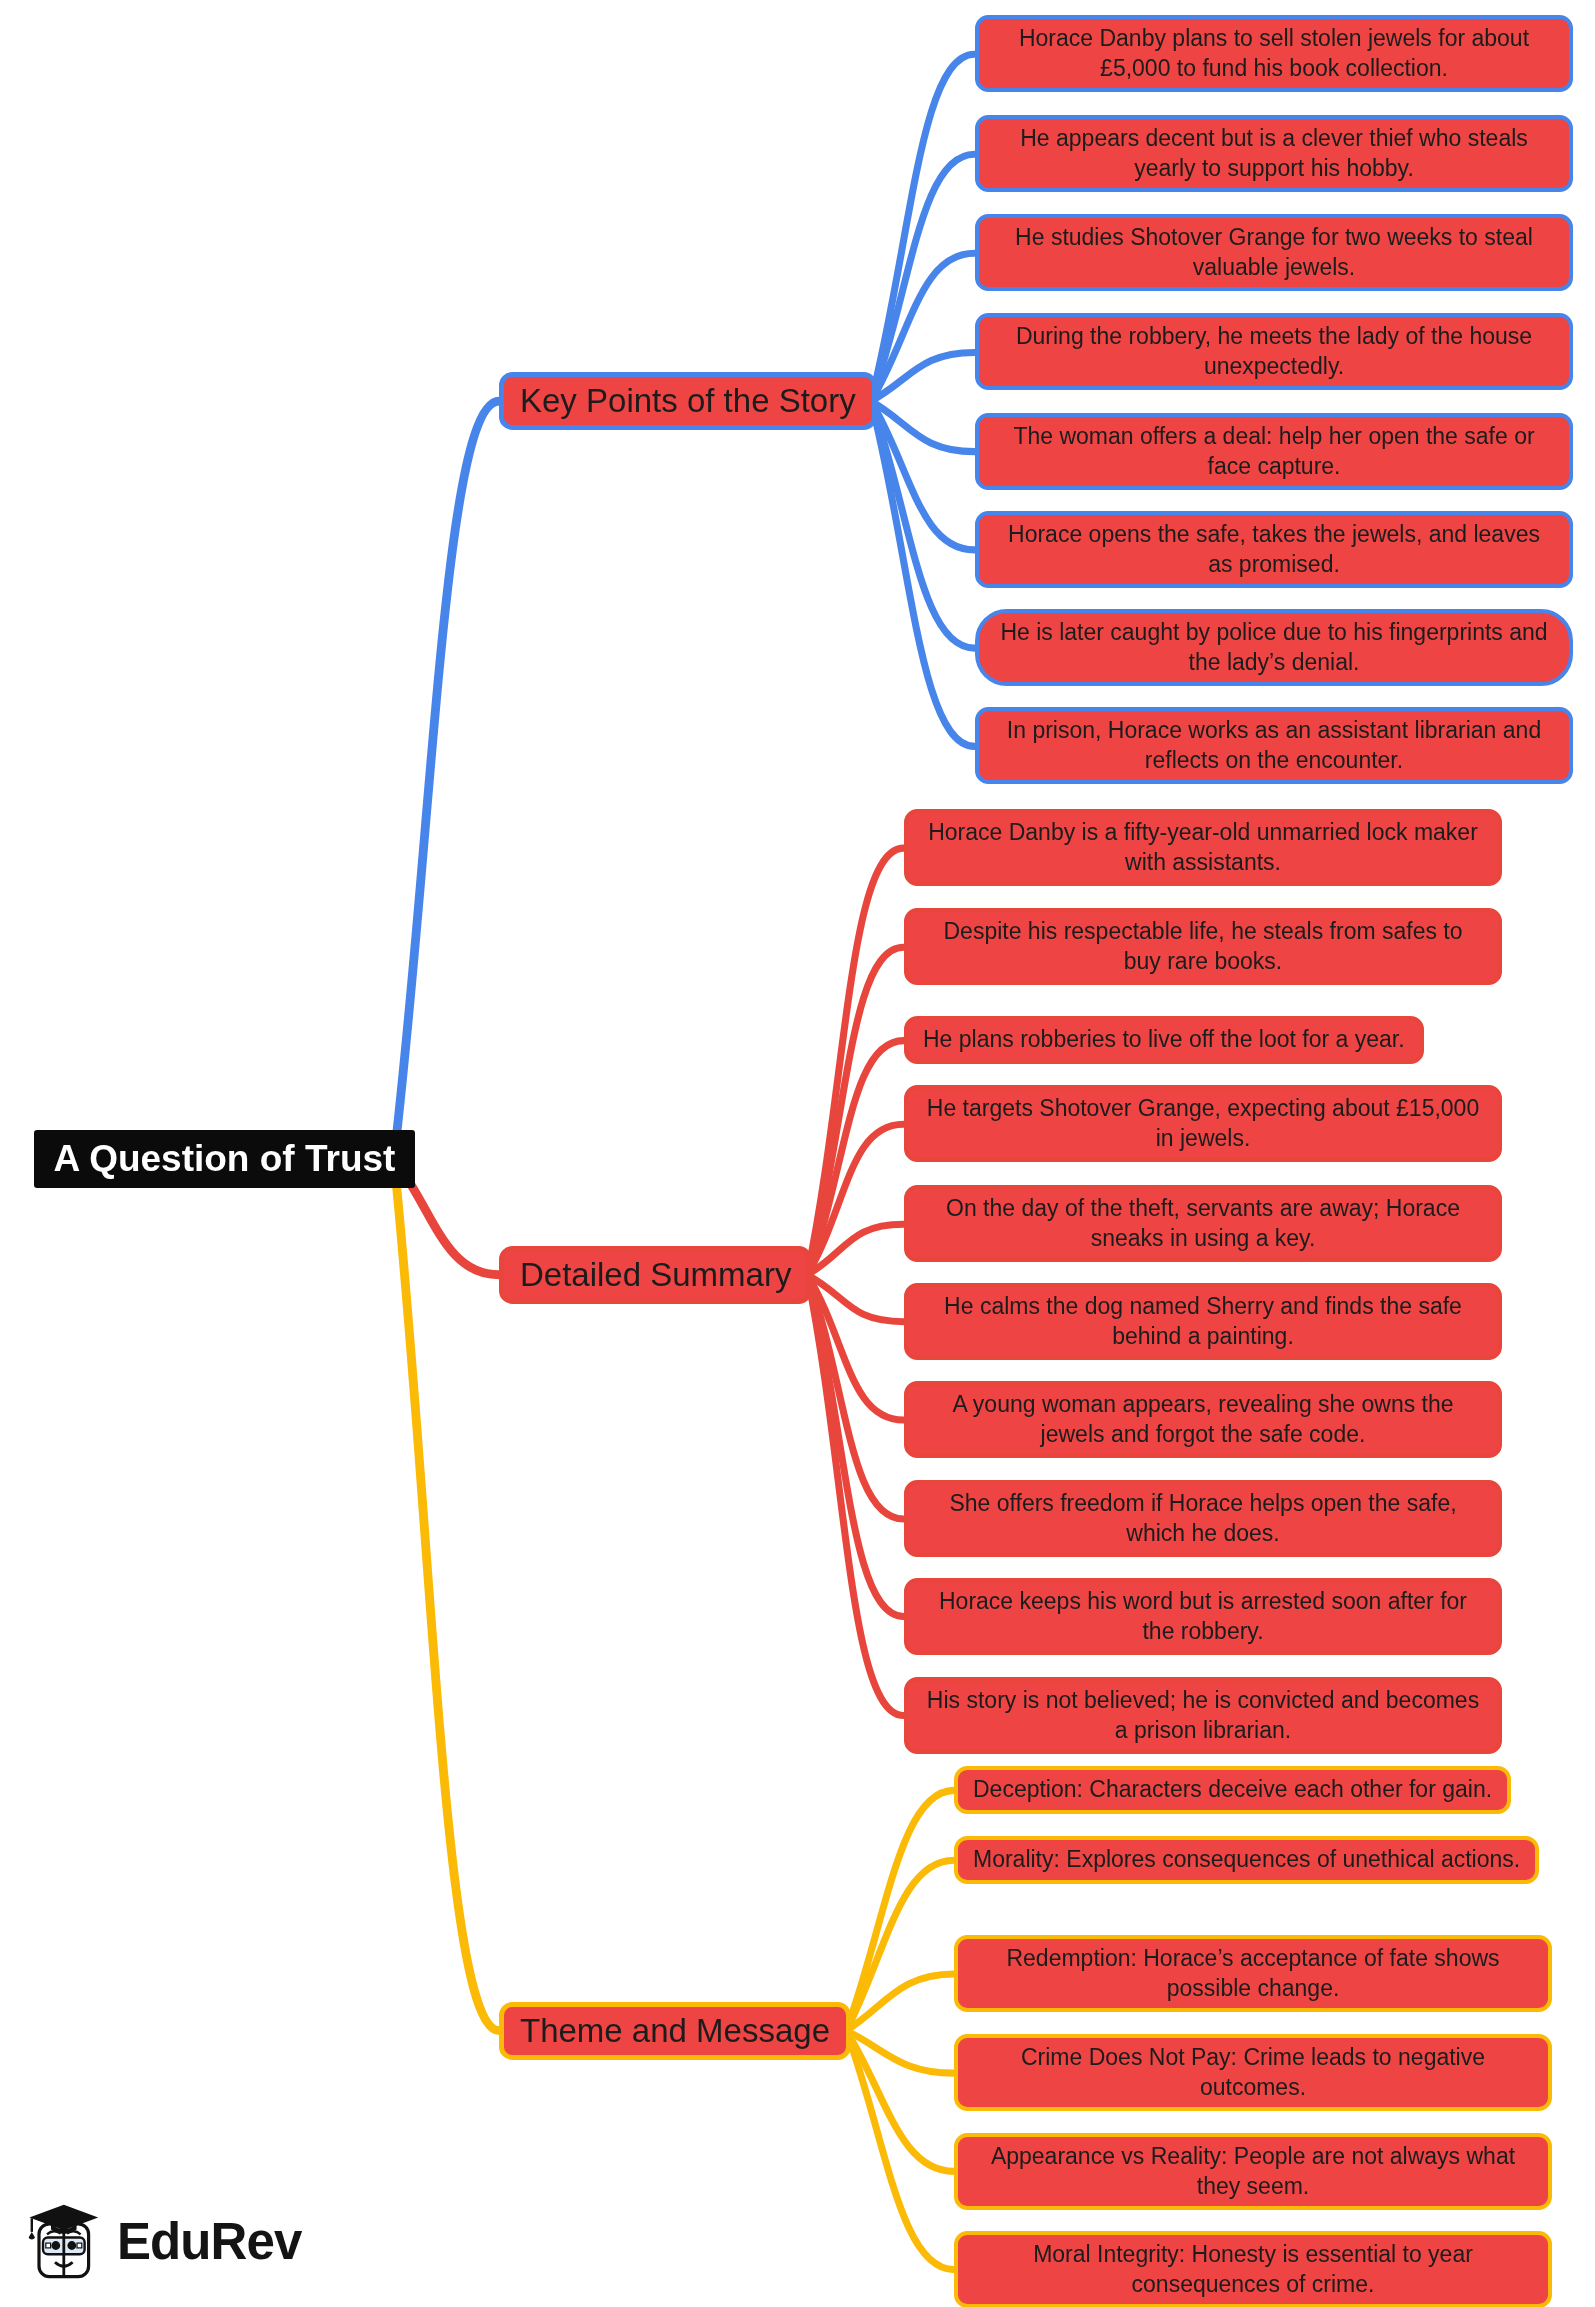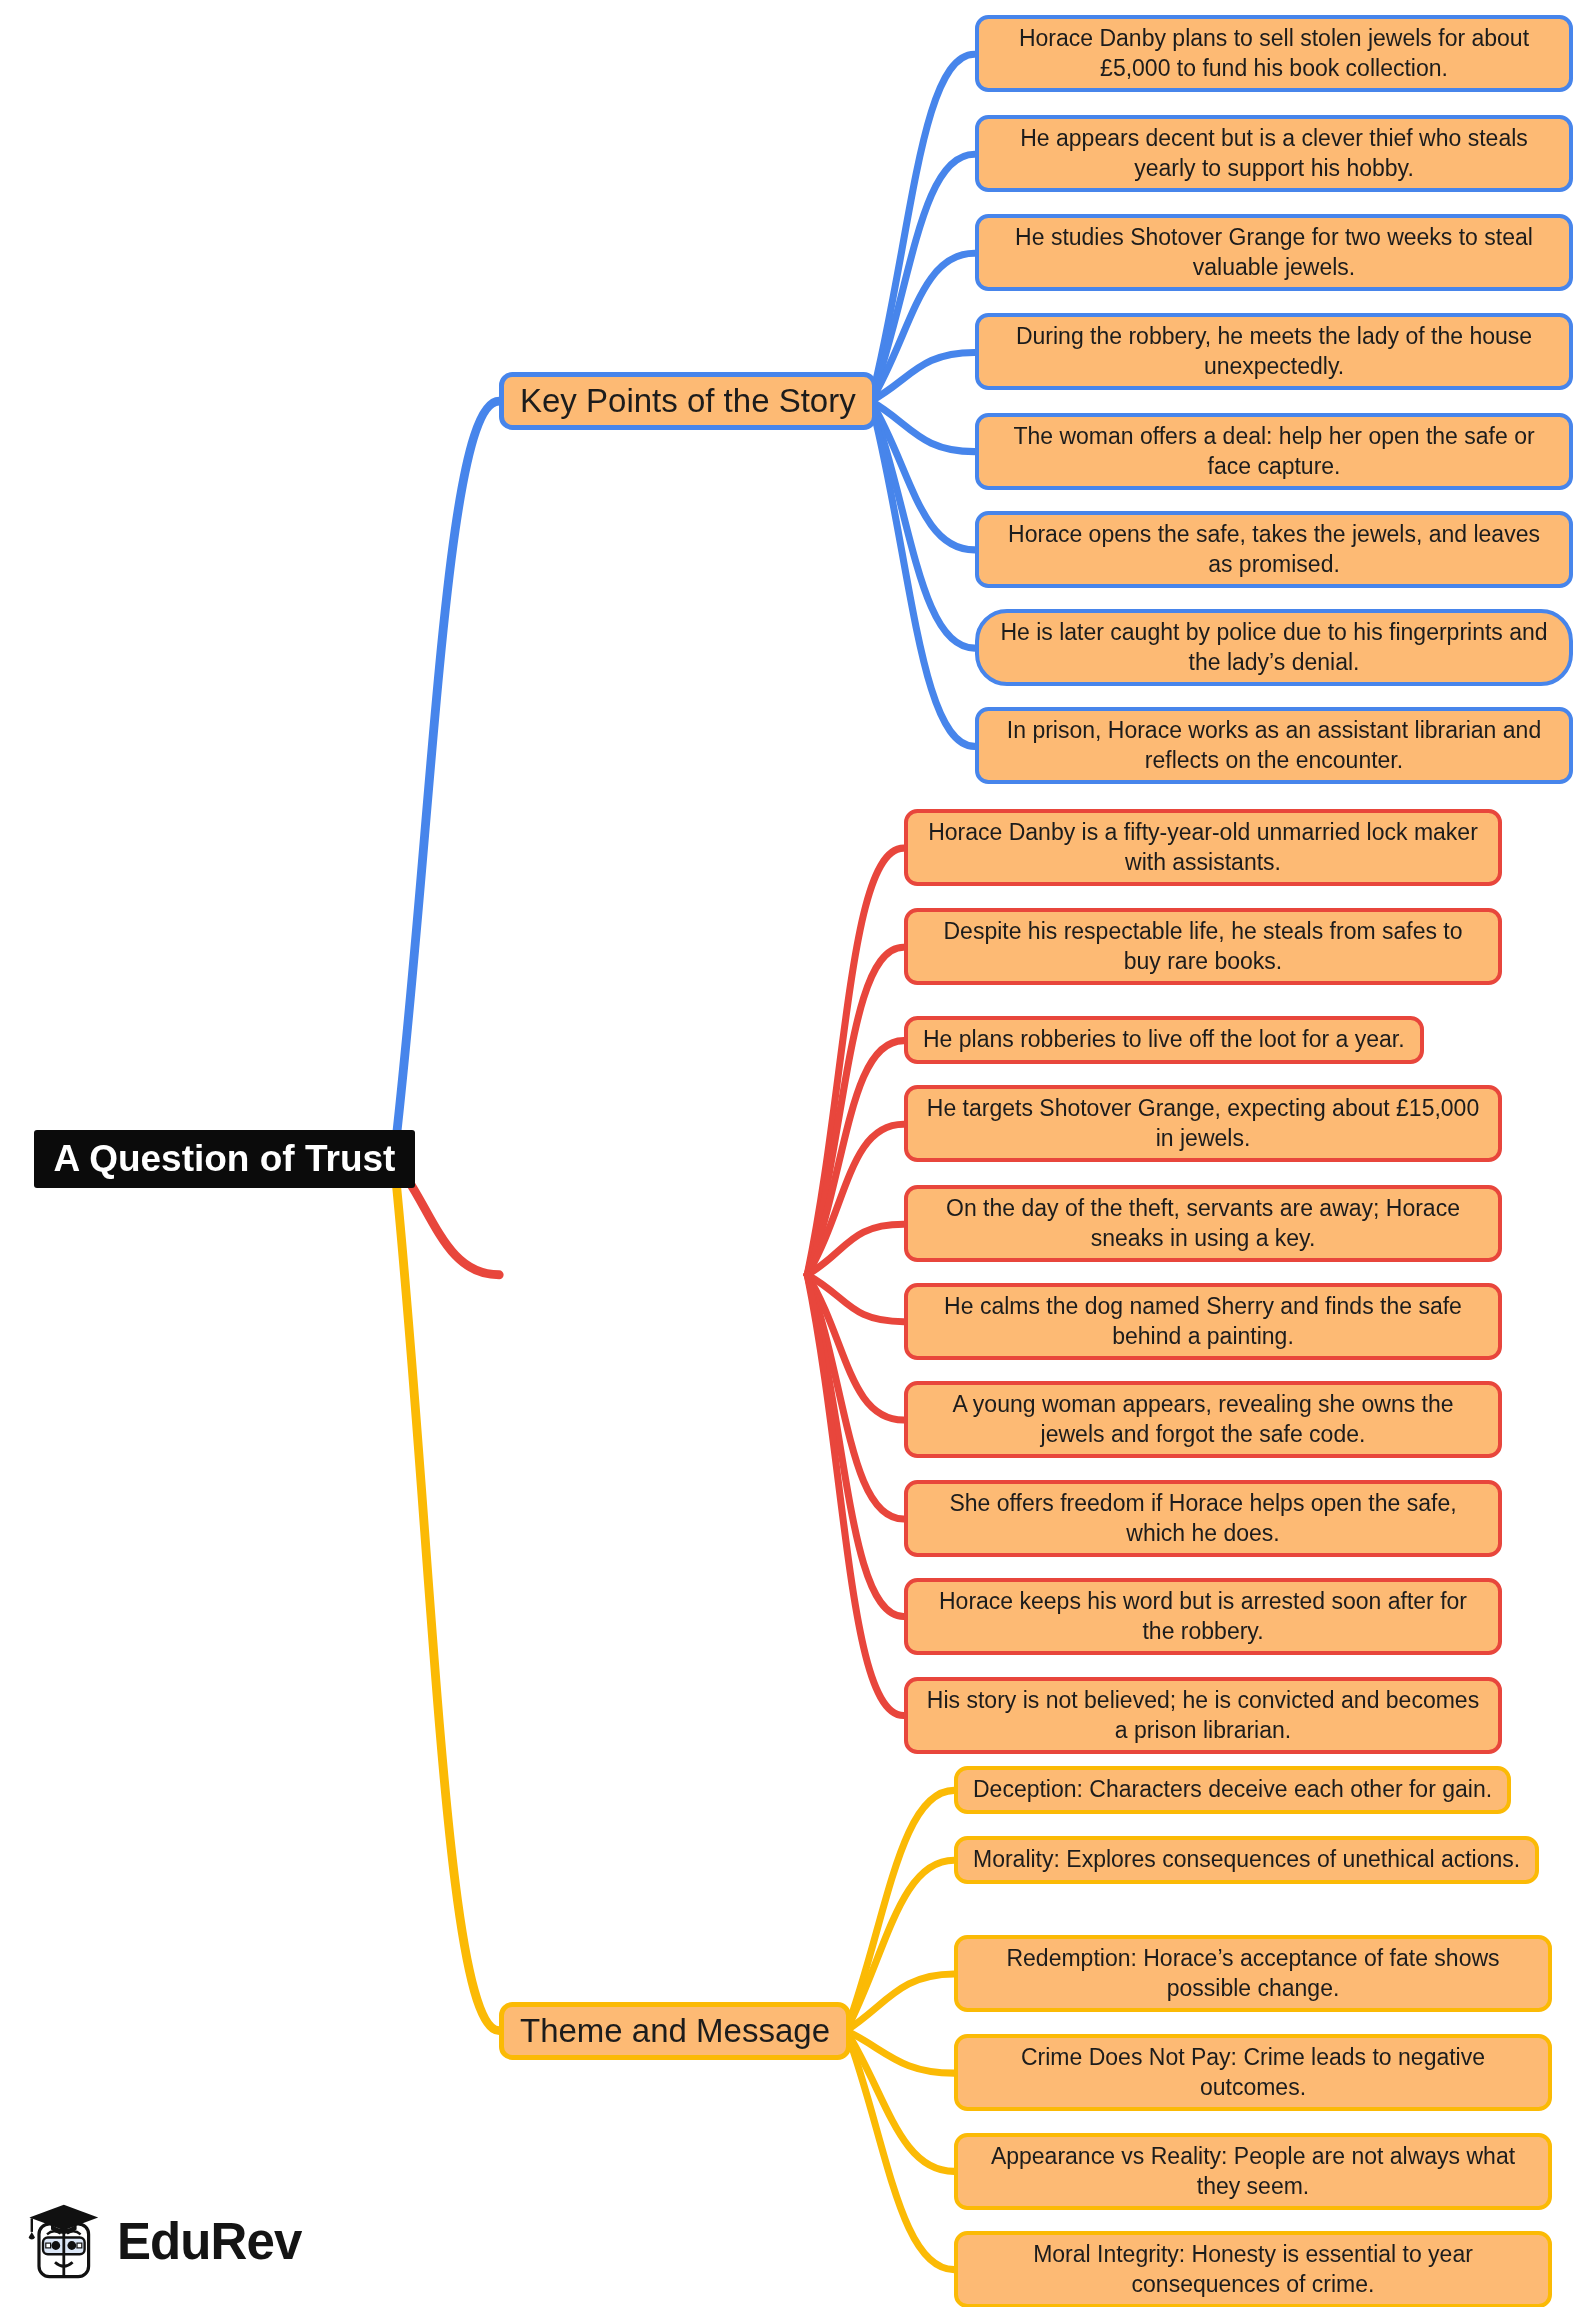--- a/index.html
+++ b/index.html
@@ -2,21 +2,21 @@
 <html style="font-size:14px"><head>
 <meta charset="utf-8">
 <style>
   html,body{margin:0;padding:0;background:#fff;}
   .stage{
     position:relative;width:1595px;height:2307px;background:#ffffff;
     font-family:"Liberation Sans",sans-serif;overflow:hidden;
   }
   #edges{position:absolute;left:0;top:0;z-index:0;}
   .node{
-    position:absolute;z-index:1;background:#fdba74;color:#1c1c1c;
+    position:absolute;z-index:1;background:#ef4444;color:#1c1c1c;
     text-align:center;box-sizing:border-box;
   }
   .leaf{
     border:4.4px solid #000;border-radius:13.3px;
     font-size:23px;line-height:1.27;padding:5.3px 15px;
     width:max-content;max-width:598px;
   }
   .branch{
     border:5.3px solid #000;border-radius:13.3px;
     font-size:33px;line-height:1.2;padding:4.4px 16px;
@@ -91,20 +91,21 @@
   </div>
 <div class="node branch" style="left: 499px; top: 372px; border-color: rgb(71, 133, 235);">Key Points of the Story</div>
     <div class="node leaf" style="left: 975px; top: 15px; border-color: rgb(71, 133, 235);">Horace Danby plans to sell stolen jewels for about £5,000 to fund his book collection.</div>
     <div class="node leaf" style="left: 975px; top: 115px; border-color: rgb(71, 133, 235);">He appears decent but is a clever thief who steals yearly to support his hobby.</div>
     <div class="node leaf" style="left: 975px; top: 214px; border-color: rgb(71, 133, 235);">He studies Shotover Grange for two weeks to steal valuable jewels.</div>
     <div class="node leaf" style="left: 975px; top: 313px; border-color: rgb(71, 133, 235);">During the robbery, he meets the lady of the house unexpectedly.</div>
     <div class="node leaf" style="left: 975px; top: 413px; border-color: rgb(71, 133, 235);">The woman offers a deal: help her open the safe or face capture.</div>
     <div class="node leaf" style="left: 975px; top: 511px; border-color: rgb(71, 133, 235);">Horace opens the safe, takes the jewels, and leaves as promised.</div>
     <div class="node leaf" style="left: 975px; top: 609px; border-color: rgb(71, 133, 235); border-radius: 32px;">He is later caught by police due to his fingerprints and the lady’s denial.</div>
     <div class="node leaf" style="left: 975px; top: 707px; border-color: rgb(71, 133, 235);">In prison, Horace works as an assistant librarian and reflects on the encounter.</div>
+    <div class="node branch" style="left: 499px; top: 1246px; border-color: rgb(232, 70, 60);">Detailed Summary</div>
     <div class="node leaf" style="left: 904px; top: 809px; border-color: rgb(232, 70, 60);">Horace Danby is a fifty-year-old unmarried lock maker with assistants.</div>
     <div class="node leaf" style="left: 904px; top: 908px; border-color: rgb(232, 70, 60);">Despite his respectable life, he steals from safes to buy rare books.</div>
     <div class="node leaf" style="left: 904px; top: 1016px; border-color: rgb(232, 70, 60);">He plans robberies to live off the loot for a year.</div>
     <div class="node leaf" style="left: 904px; top: 1085px; border-color: rgb(232, 70, 60);">He targets Shotover Grange, expecting about £15,000 in jewels.</div>
     <div class="node leaf" style="left: 904px; top: 1185px; border-color: rgb(232, 70, 60);">On the day of the theft, servants are away; Horace sneaks in using a key.</div>
     <div class="node leaf" style="left: 904px; top: 1283px; border-color: rgb(232, 70, 60);">He calms the dog named Sherry and finds the safe behind a painting.</div>
     <div class="node leaf" style="left: 904px; top: 1381px; border-color: rgb(232, 70, 60);">A young woman appears, revealing she owns the jewels and forgot the safe code.</div>
     <div class="node leaf" style="left: 904px; top: 1480px; border-color: rgb(232, 70, 60);">She offers freedom if Horace helps open the safe, which he does.</div>
     <div class="node leaf" style="left: 904px; top: 1578px; border-color: rgb(232, 70, 60);">Horace keeps his word but is arrested soon after for the robbery.</div>
     <div class="node leaf" style="left: 904px; top: 1677px; border-color: rgb(232, 70, 60);">His story is not believed; he is convicted and becomes a prison librarian.</div>

